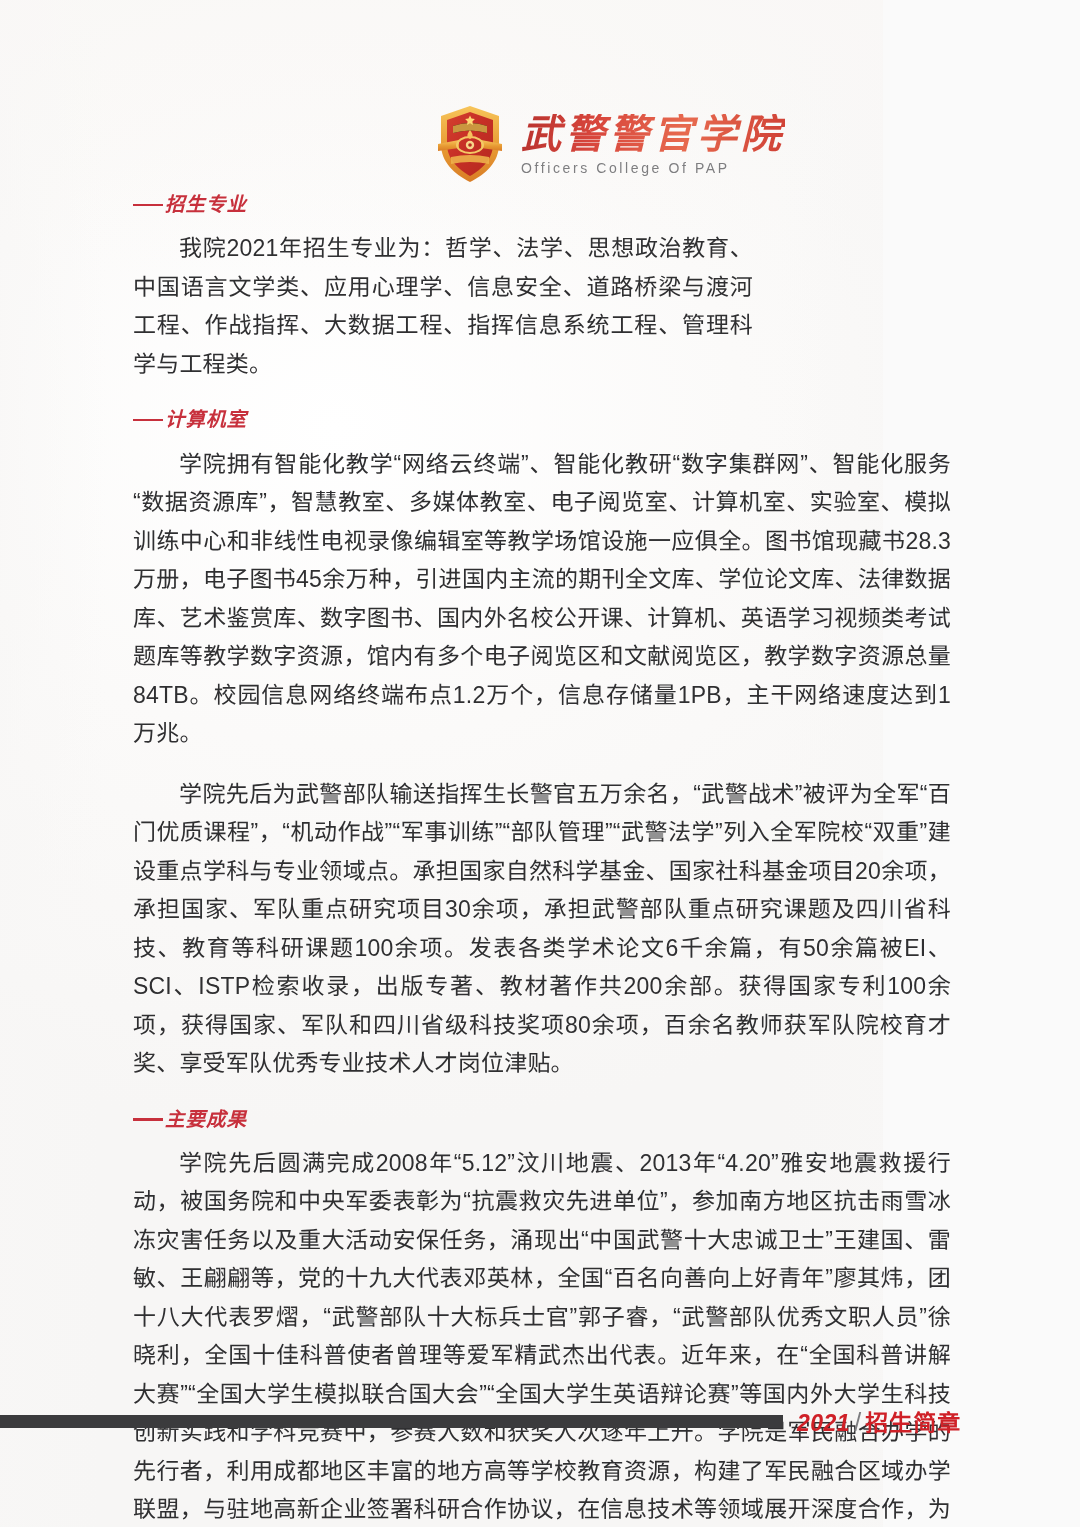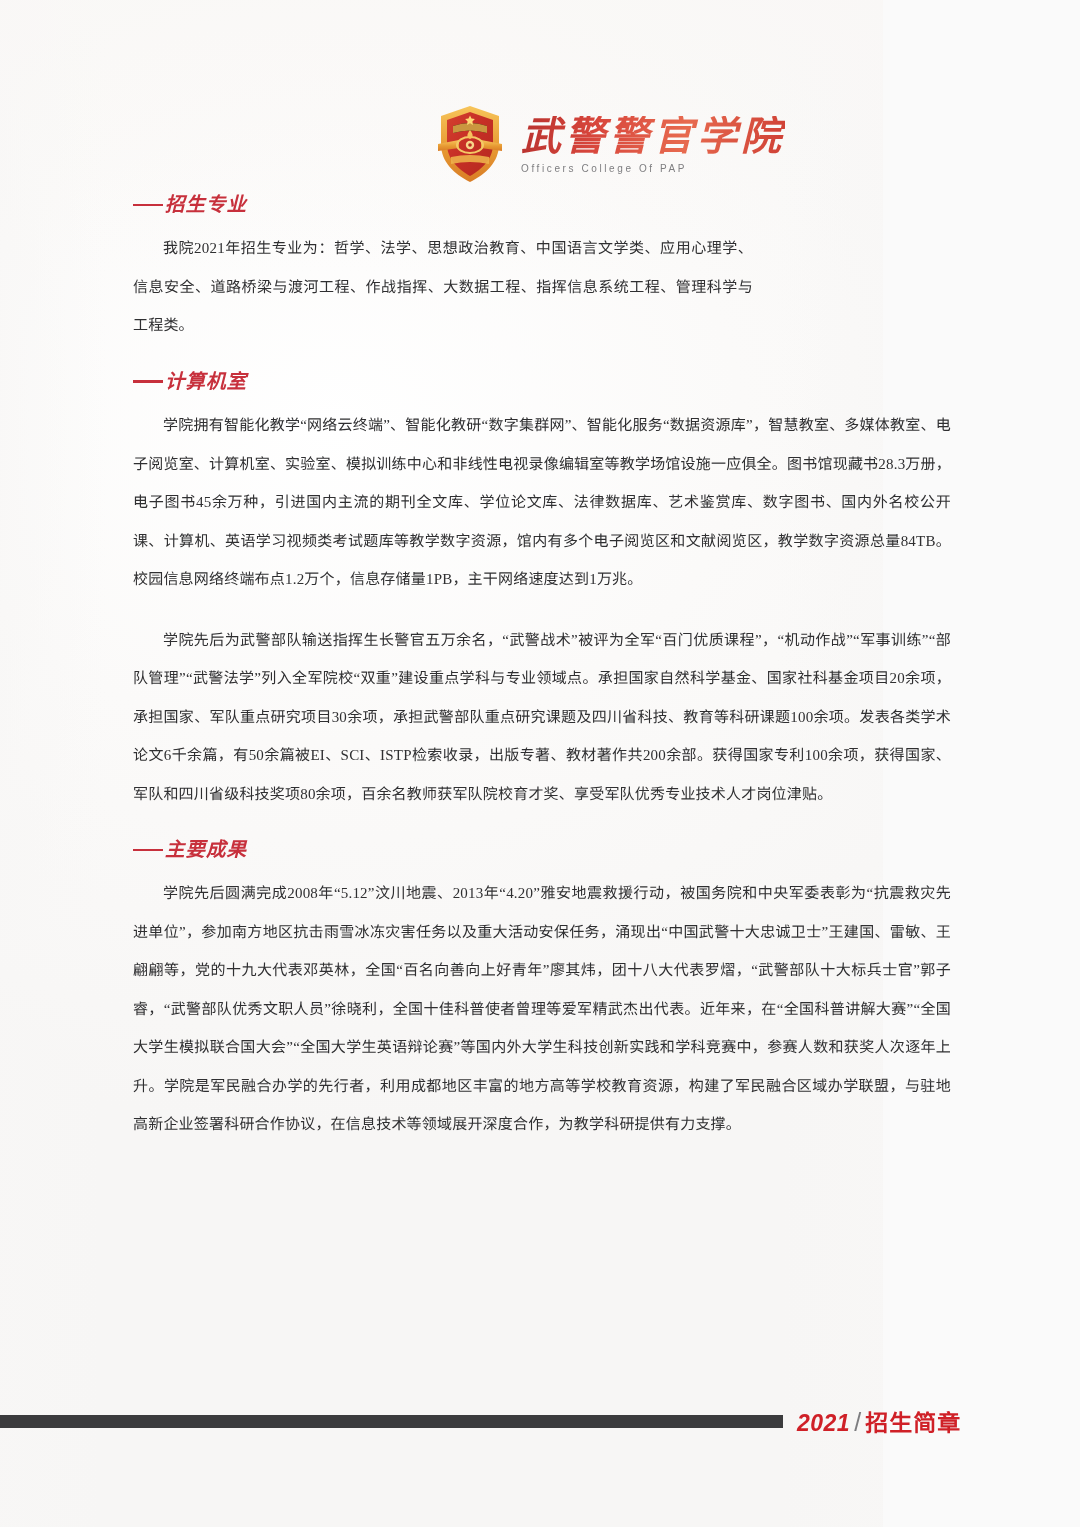--- a/index.html
+++ b/index.html
@@ -66,21 +66,21 @@
     letter-spacing: 4px;
     line-height: 1.06;
     background: linear-gradient(100deg, #b8322e 0%, #d8463c 28%, #e76a4f 62%, #cf4035 100%);
     -webkit-background-clip: text;
     background-clip: text;
     color: transparent;
     white-space: nowrap;
   }
   .logo-en {
     font-family: "Liberation Sans", "DejaVu Sans", sans-serif;
-    font-size: 10px;
+    font-size: 14px;
     font-weight: 400;
     letter-spacing: 2.6px;
     color: #7e7e80;
     margin-top: 4px;
     white-space: nowrap;
   }
 
   
   .content {
     position: absolute;
@@ -106,22 +106,22 @@
     left: 0;
     top: 50%;
     width: 30px;
     height: 2.6px;
     background: #c7303c;
     transform: translateY(-1px);
   }
 
   p.body {
     margin: 0 0 22px 0;
-    font-family: Liberation Serif, serif;
-    font-size: 15px;
+    font-family: Liberation Sans, sans-serif;
+    font-size: 23px;
     line-height: 38.5px;
     color: #2f2f31;
     text-indent: 2em;
     text-align: justify;
     text-justify: inter-ideograph;
     letter-spacing: 0.2px;
   }
 
   
   p.body.narrow { width: 620px; }

